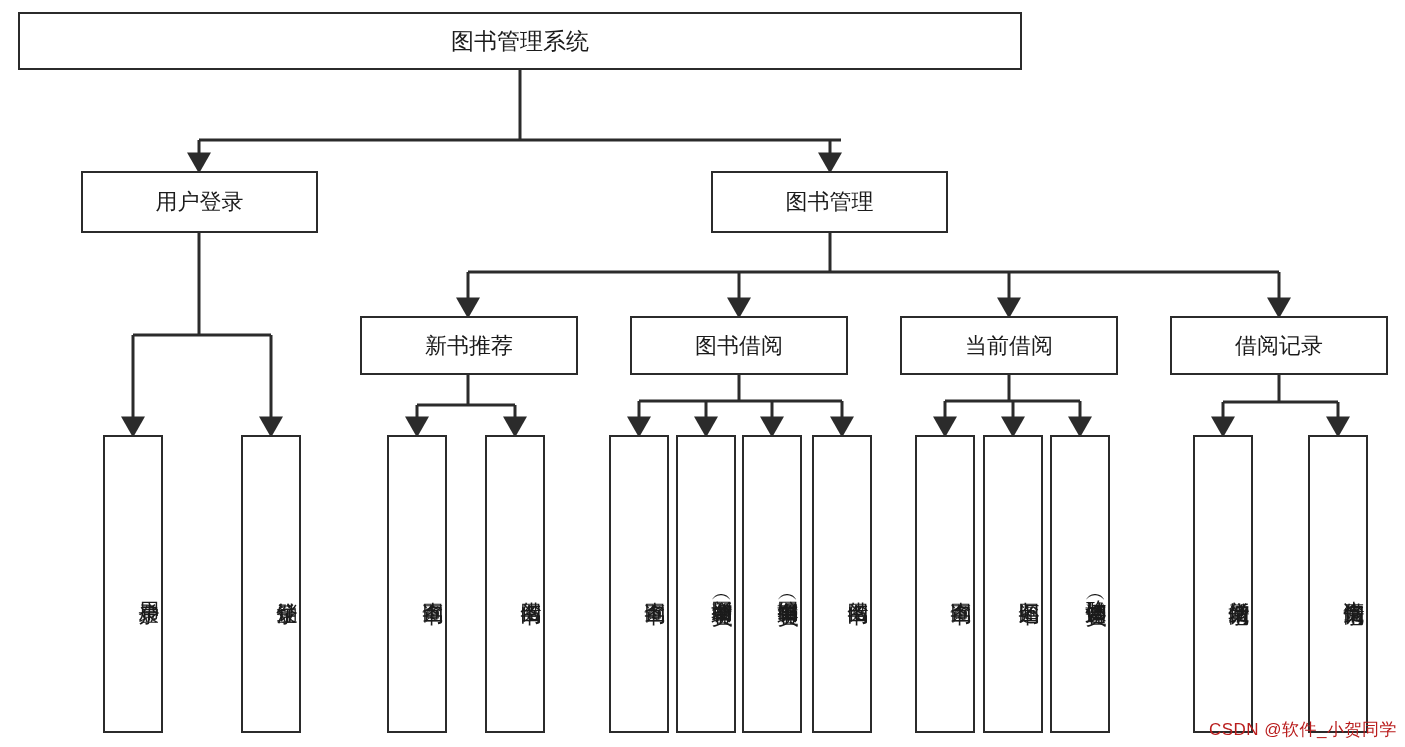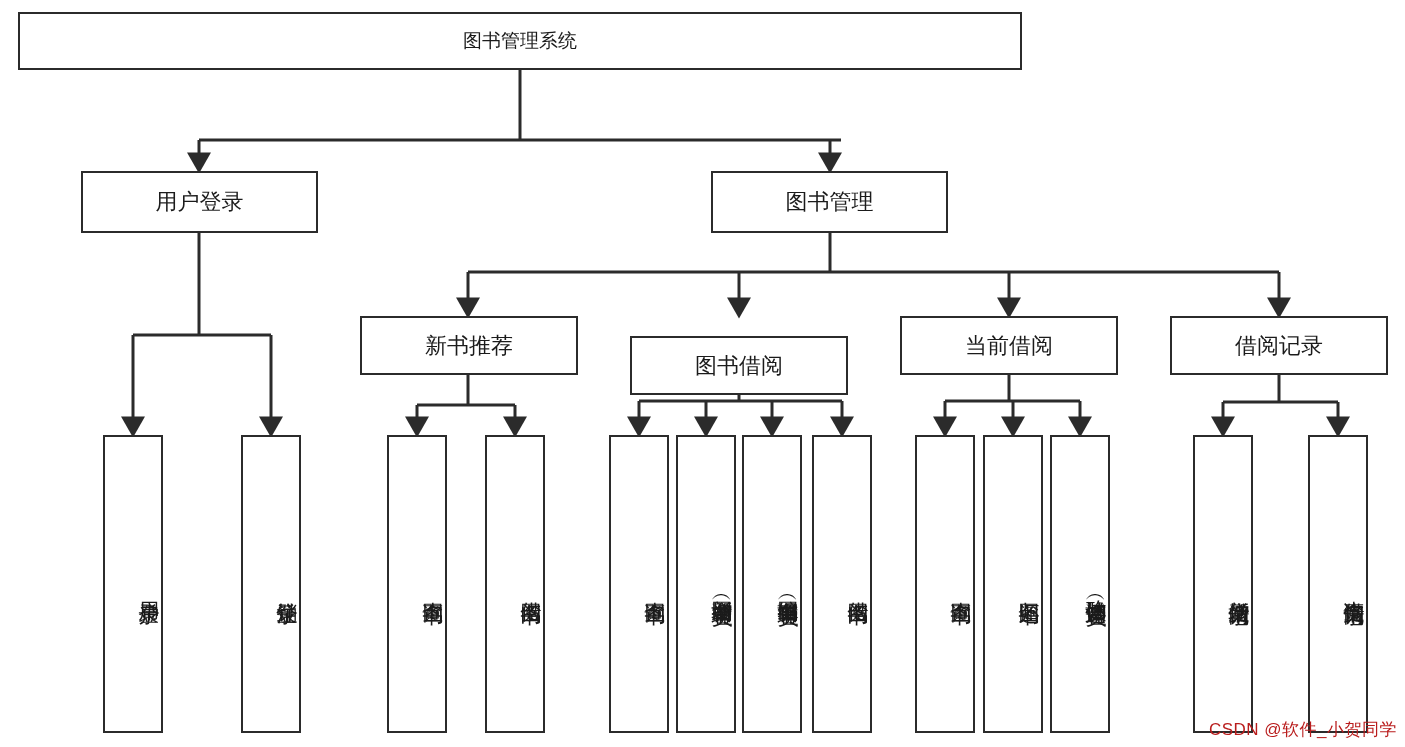--- a/index.html
+++ b/index.html
@@ -29,21 +29,21 @@
     display: flex;
     align-items: center;
     justify-content: center;
     color: #1b1b1b;
     line-height: 1.15;
   }
   .node.h {
     font-size: 22px;
   }
   .node.root {
-    font-size: 19px;
+    font-size: 23px;
   }
   .node.v {
     font-size: 21px;
     writing-mode: vertical-rl;
     text-orientation: upright;
     letter-spacing: 1px;
     padding-top: 6px;
     align-items: flex-start;
     justify-content: center;
   }
@@ -126,21 +126,21 @@
   <div class="node h" style="left:81px; top:171px; width:237px; height:62px;">
     <span>用户登录</span>
   </div>
   <div class="node h" style="left:360px; top:316px; width:218px; height:59px;">
     <span>新书推荐</span>
   </div>
 
   <div class="node h" style="left:711px; top:171px; width:237px; height:62px;">
     <span>图书管理</span>
   </div>
-  <div class="node h" style="left:630px; top:316px; width:218px; height:59px;margin-top:20px;">
+  <div class="node h" style="left:630px; top:316px; width:218px; height:59px;">
     <span>图书借阅</span>
   </div>
   <div class="node h" style="left:900px; top:316px; width:218px; height:59px;align-items:center;">
     <span>当前借阅</span>
   </div>
   <div class="node h" style="left:1170px; top:316px; width:218px; height:59px;">
     <span>借阅记录</span>
   </div>
 
   <div class="node v" style="left:103px; top:435px; width:60px; height:298px;">

